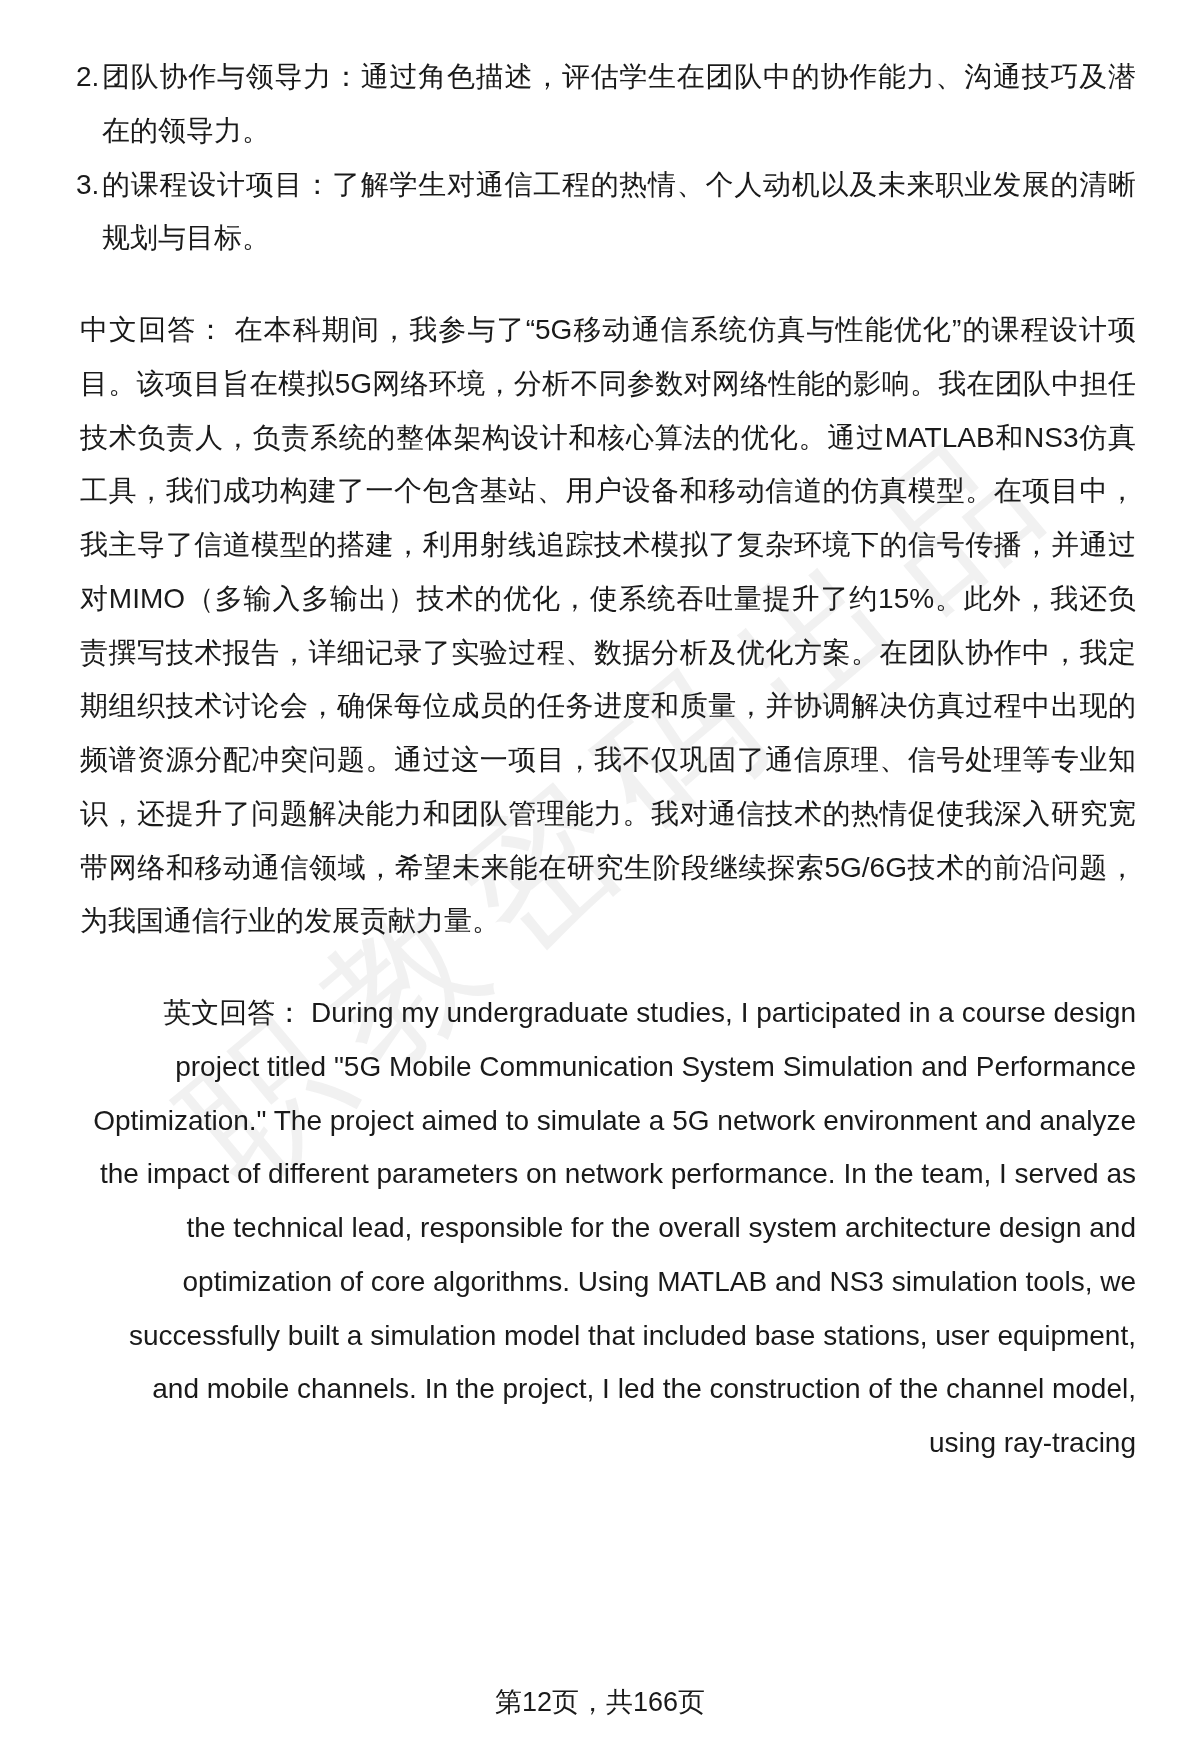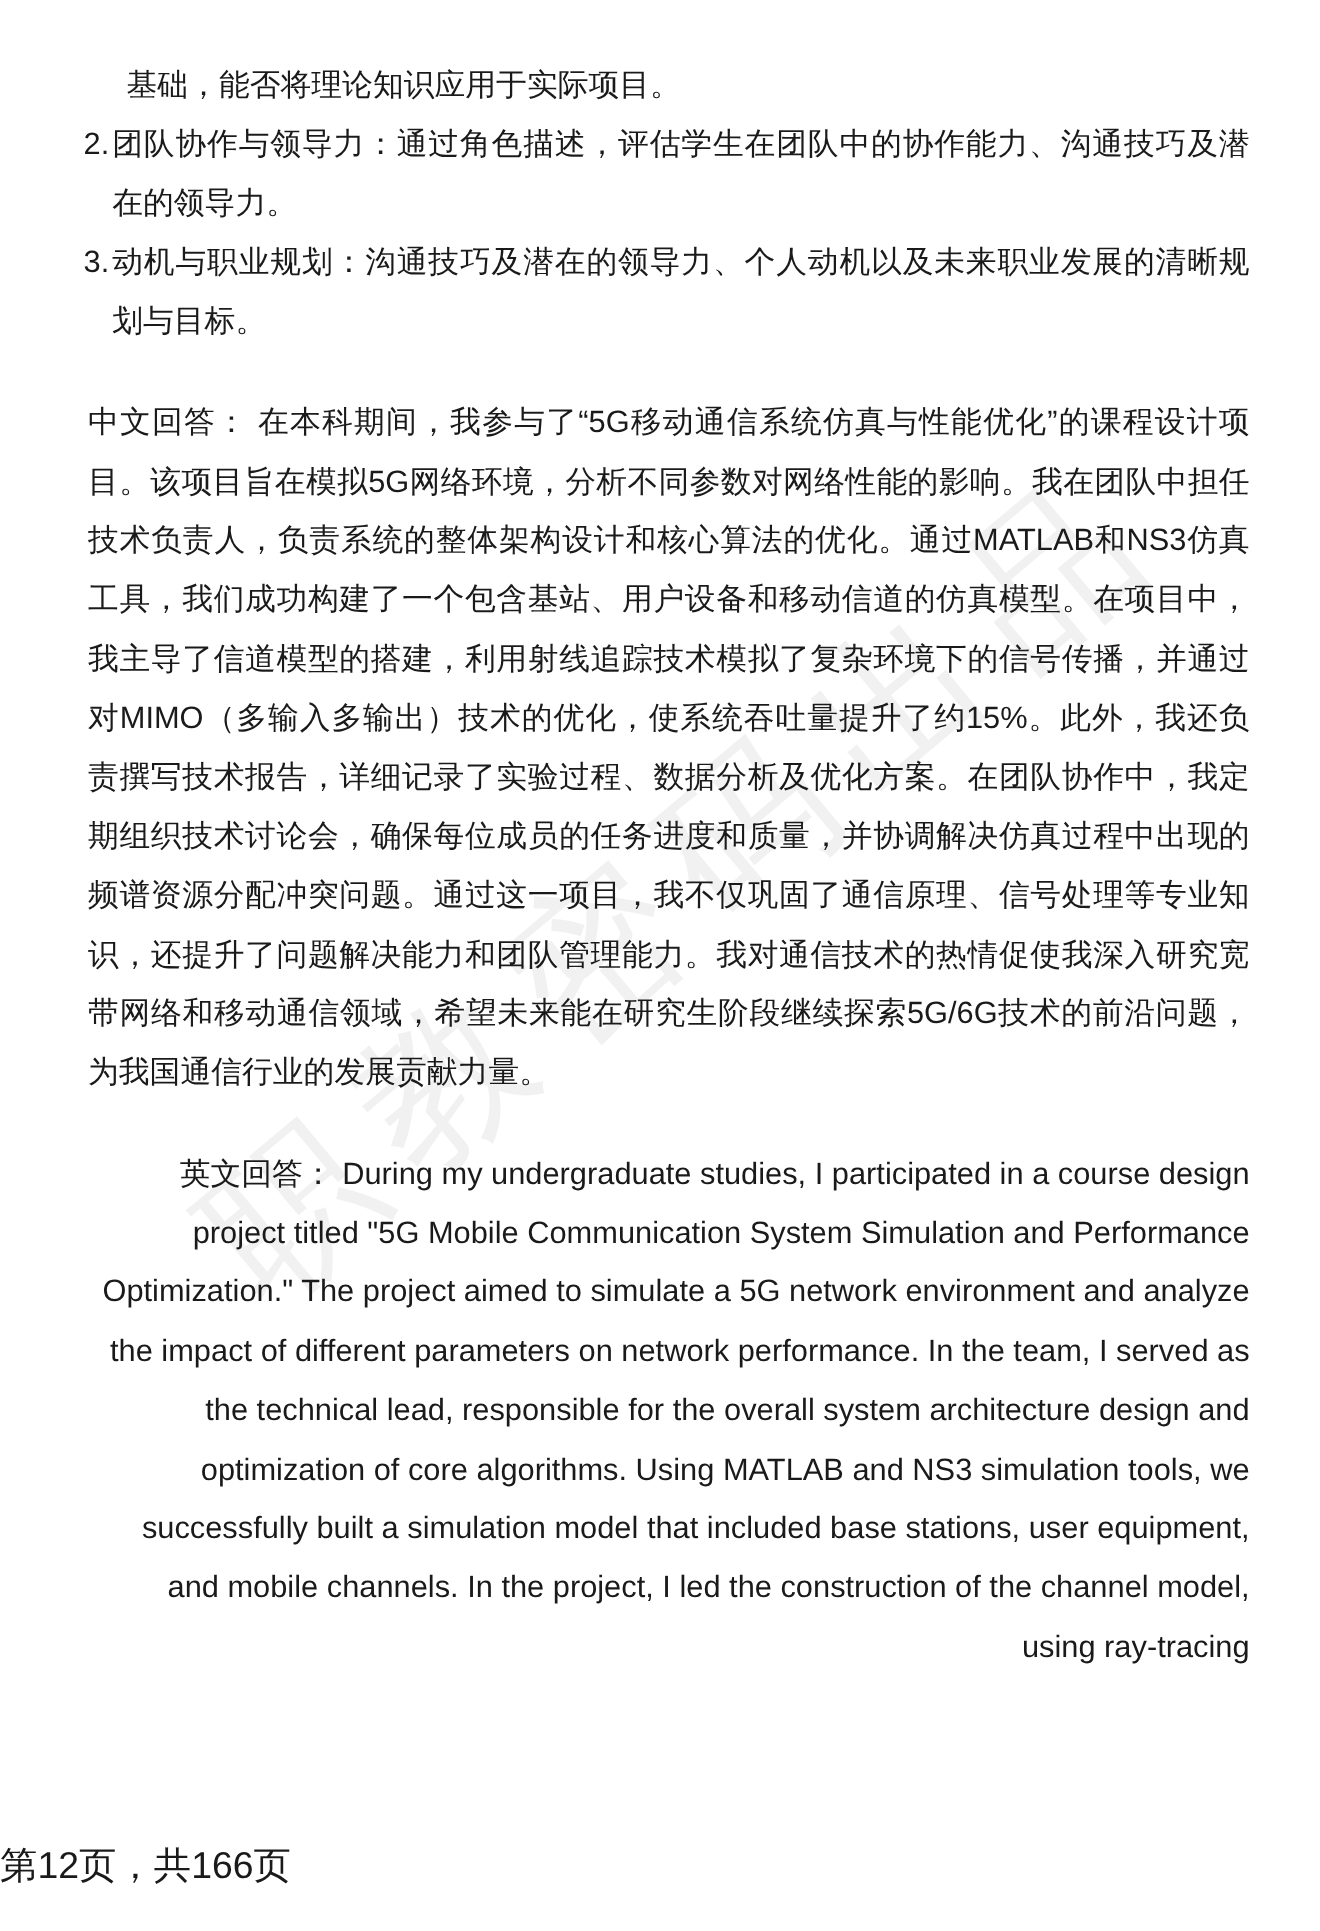--- a/index.html
+++ b/index.html
@@ -56,45 +56,45 @@
     margin-left: 16px;
   }
   .para.en { text-align: right; }
   .para .label { }
   .para .body { }
   .footer {
     position: absolute;
     left: 0;
     bottom: 26px;
     width: 100%;
-    font-size: 34px;
+    text-align: center;
+    font-size: 27px;
     z-index: 2;
   }
 </style>
 </head>
 <body>
 
 <div class="page">
 
   <div class="watermark">职教密码出品</div>
 
   <div class="content">
 
-    <div class="continuation">基础，能否将理论知识应用于实际项目。</div>
 
     <div class="num-list">
 
       <div class="num-item">
         <span class="marker">2.</span>
         <span class="item-text">团队协作与领导力：通过角色描述，评估学生在团队中的协作能力、沟通技巧及潜在的领导力。</span>
       </div>
 
       <div class="num-item">
         <span class="marker">3.</span>
-        <span class="item-text">动机与职业规划：沟通技巧及潜在的领导力、个人动机以及未来职业发展的清晰规划与目标。</span>
+        <span class="item-text">的课程设计项目：了解学生对通信工程的热情、个人动机以及未来职业发展的清晰规划与目标。</span>
       </div>
 
     </div>
 
     <div class="para zh">
       <span class="label">中文回答：</span>
       <span class="body">在本科期间，我参与了“5G移动通信系统仿真与性能优化”的课程设计项目。该项目旨在模拟5G网络环境，分析不同参数对网络性能的影响。我在团队中担任技术负责人，负责系统的整体架构设计和核心算法的优化。通过MATLAB和NS3仿真工具，我们成功构建了一个包含基站、用户设备和移动信道的仿真模型。在项目中，我主导了信道模型的搭建，利用射线追踪技术模拟了复杂环境下的信号传播，并通过对MIMO（多输入多输出）技术的优化，使系统吞吐量提升了约15%。此外，我还负责撰写技术报告，详细记录了实验过程、数据分析及优化方案。在团队协作中，我定期组织技术讨论会，确保每位成员的任务进度和质量，并协调解决仿真过程中出现的频谱资源分配冲突问题。通过这一项目，我不仅巩固了通信原理、信号处理等专业知识，还提升了问题解决能力和团队管理能力。我对通信技术的热情促使我深入研究宽带网络和移动通信领域，希望未来能在研究生阶段继续探索5G/6G技术的前沿问题，为我国通信行业的发展贡献力量。</span>
     </div>
 
     <div class="para en">

